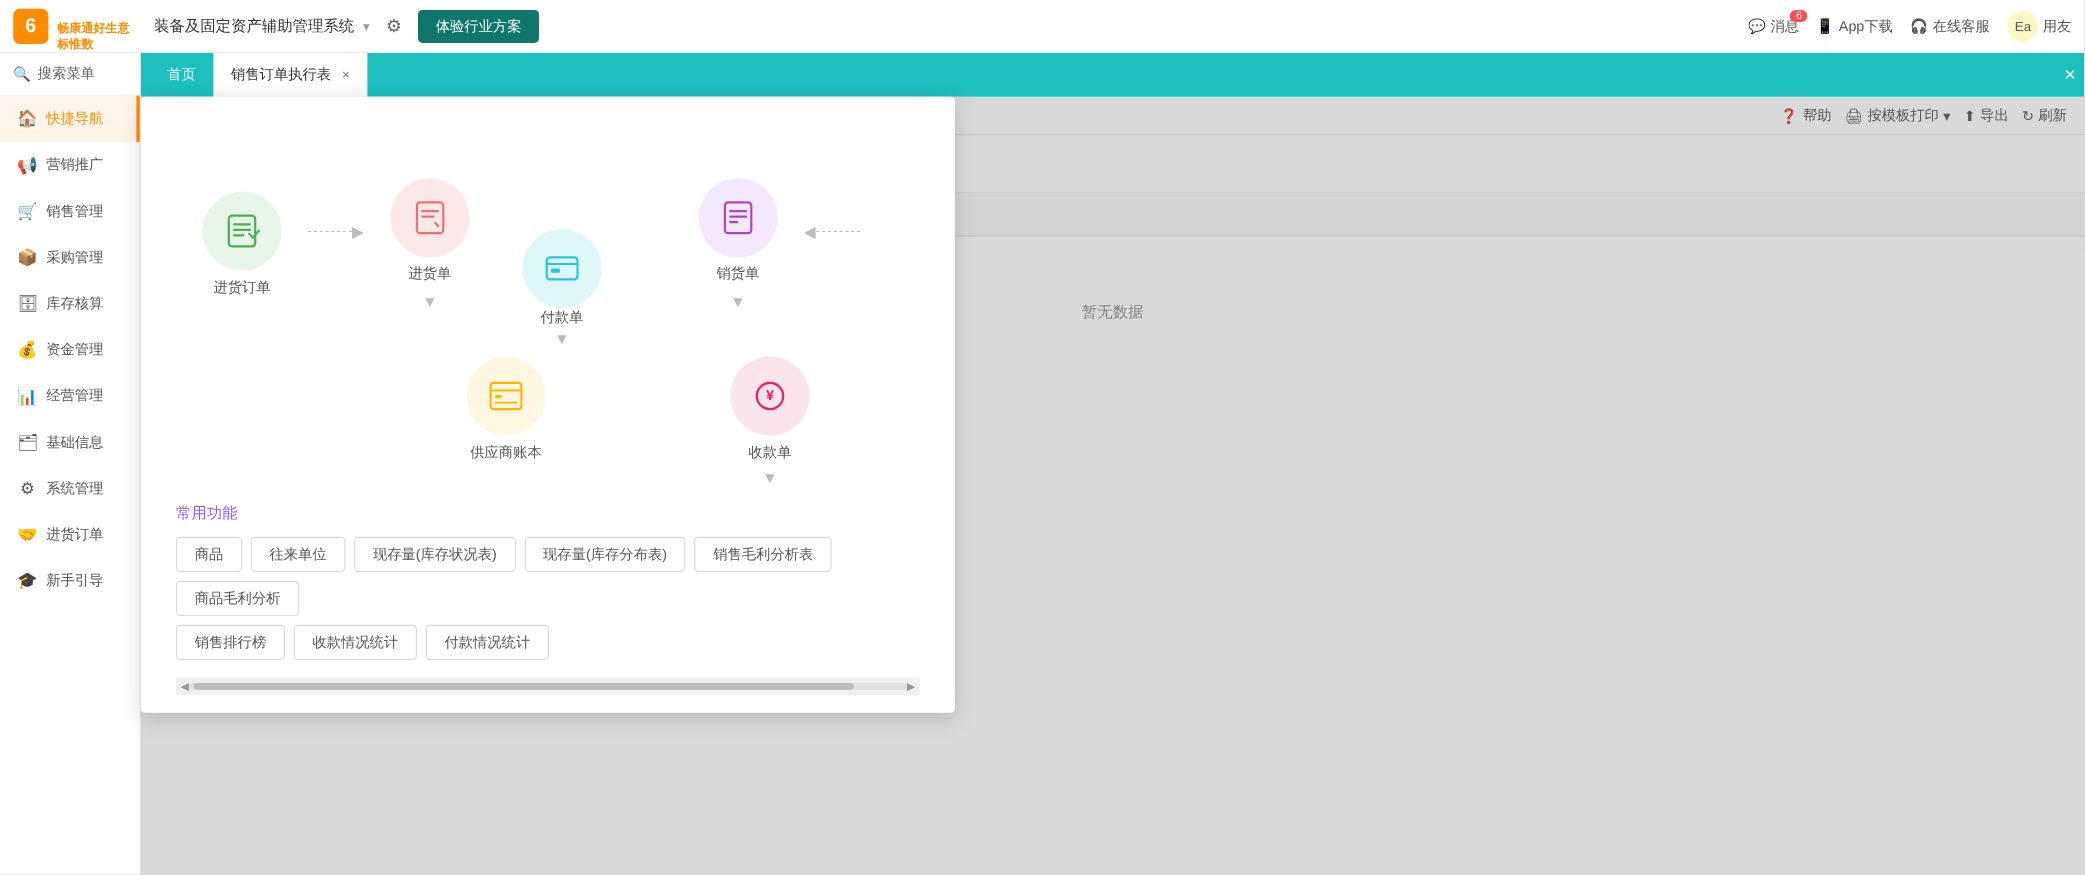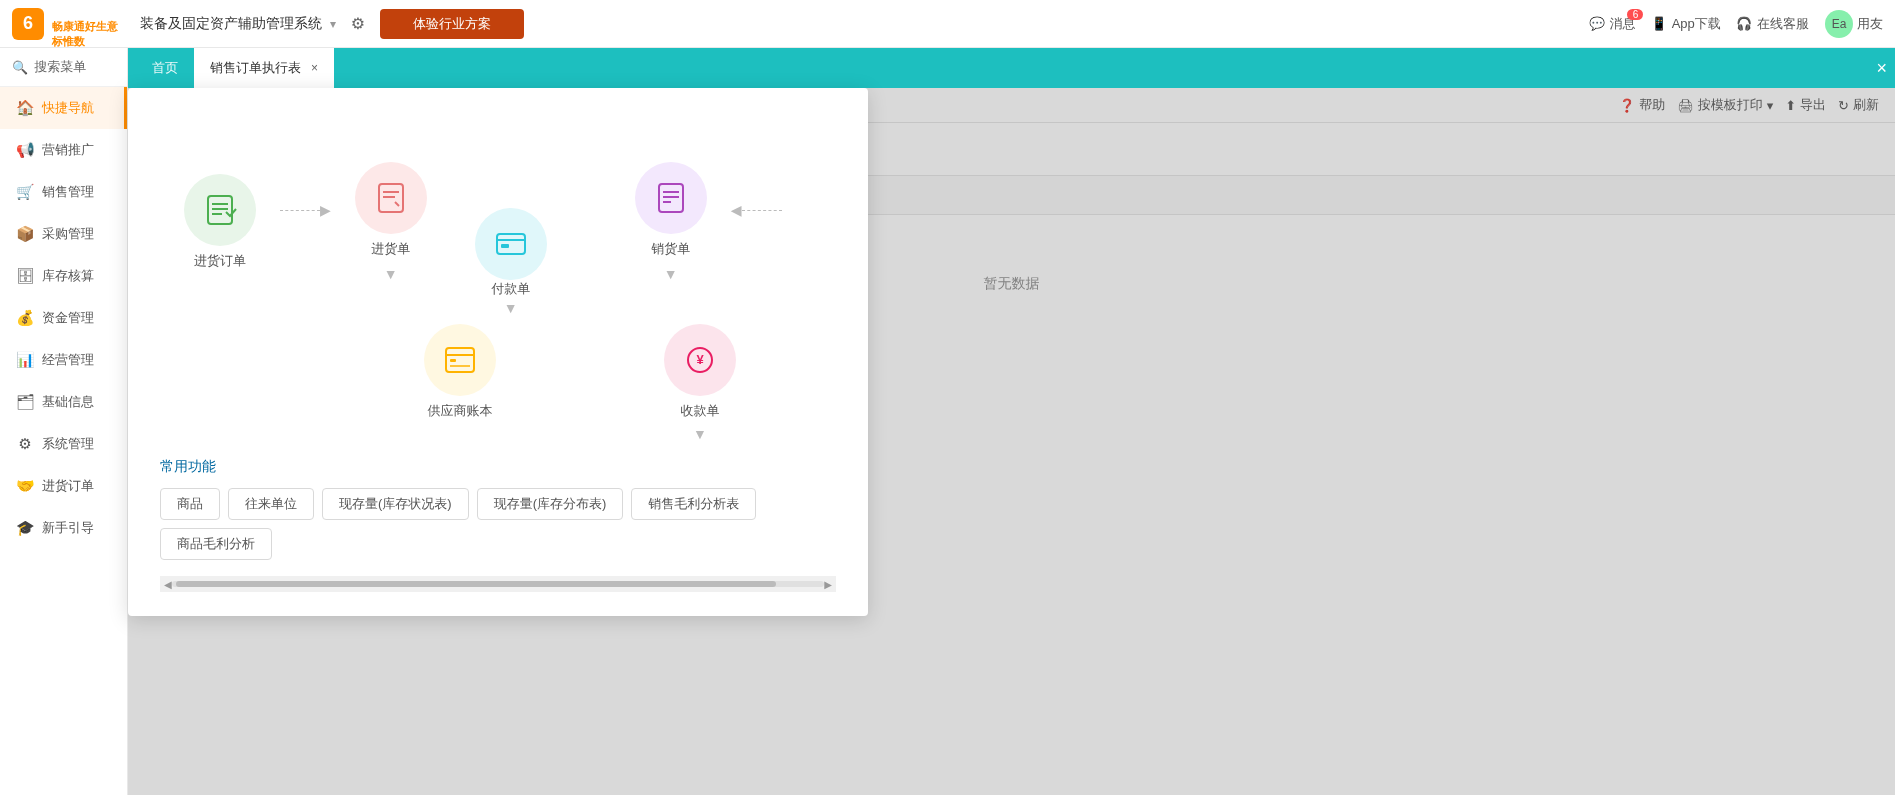--- a/index.html
+++ b/index.html
@@ -14,25 +14,25 @@
     .tab-bar { display: flex; align-items: center; background: #1dbfbf; height: 40px; padding: 0 8px; flex-shrink: 0; }
 
     
     .logo-area { display: flex; align-items: center; gap: 8px; width: 128px; flex-shrink: 0; }
     .logo-icon { width: 32px; height: 32px; background: #ff8c00; border-radius: 6px; display: flex; align-items: center; justify-content: center; color: white; font-size: 18px; font-weight: bold; }
     .logo-text { font-size: 11px; color: #ff8c00; font-weight: bold; line-height: 1.3; margin-top: 20px; }
     .system-title-area { display: flex; align-items: center; gap: 8px; flex: 1; }
     .system-title { font-size: 14px; color: #333; font-weight: 500; }
     .title-arrow { color: #999; font-size: 12px; }
     .gear-btn { width: 28px; height: 28px; display: flex; align-items: center; justify-content: center; cursor: pointer; color: #666; font-size: 16px; }
-    .experience-btn { background: #c2410c; color: white; border: none; padding: 6px 33px; border-radius: 4px; cursor: pointer; font-size: 13px; }
+    .experience-btn { background: #0f766e; color: white; border: none; padding: 6px 16px; border-radius: 4px; cursor: pointer; font-size: 13px; }
     .top-right { display: flex; align-items: center; gap: 16px; margin-left: auto; }
     .top-right-item { display: flex; align-items: center; gap: 4px; cursor: pointer; color: #555; font-size: 13px; position: relative; }
     .badge { background: #ff4d4f; color: white; border-radius: 10px; font-size: 10px; padding: 0 4px; position: absolute; top: -6px; right: -8px; min-width: 16px; text-align: center; }
-    .user-avatar { width: 28px; height: 28px; background: #86efac; border-radius: 50%; display: flex; align-items: center; justify-content: center; font-size: 12px; }
+    .user-avatar { width: 28px; height: 28px; background: #fef9c3; border-radius: 50%; display: flex; align-items: center; justify-content: center; font-size: 12px; }
 
     
     .search-menu { display: flex; align-items: center; gap: 6px; padding: 10px 12px; border-bottom: 1px solid #f0f0f0; cursor: pointer; color: #666; }
     .sidebar-item { display: flex; align-items: center; gap: 8px; padding: 12px 16px; cursor: pointer; color: #555; font-size: 13px; transition: background 0.2s; }
     .sidebar-item.active { background: #fff5eb; color: #ff8c00; border-right: 3px solid #ff8c00; }
     .sidebar-item .item-icon { font-size: 15px; width: 18px; text-align: center; }
 
     
     .tab-item { display: flex; align-items: center; gap: 6px; padding: 4px 16px; height: 52px; color: #fff; cursor: pointer; font-size: 13px; border-radius: 4px 4px 0 0; }
     .tab-item.home { background: transparent; opacity: 0.9; }
@@ -65,21 +65,21 @@
     .flow-circle.purple { background: #f3e8fd; }
     .flow-circle.orange { background: #fff3e0; }
     .flow-circle.teal { background: #e0f7fa; }
     .flow-circle.pink { background: #fce4ec; }
     .flow-circle.orange2 { background: #fff8e1; }
     .flow-circle.blue { background: #e3f2fd; }
     .flow-label { font-size: 13px; color: #555; text-align: center; }
 
     
     .common-functions { margin-top: 16px; }
-    .common-title { font-size: 14px; color: #0369a1; margin-bottom: 12px; font-weight: 500; }
+    .common-title { font-size: 14px; color: #8b5cf6; margin-bottom: 12px; font-weight: 500; }
     .func-buttons { display: flex; flex-wrap: wrap; gap: 8px; }
     .func-btn { border: 1px solid #d9d9d9; background: #fff; padding: 6px 16px; border-radius: 4px; cursor: pointer; font-size: 13px; color: #555; }
 
     
     .bottom-scrollbar { height: 16px; background: #f0f0f0; display: flex; align-items: center; padding: 0 4px; margin-top: 8px; }
     .scroll-track { flex: 1; background: #e0e0e0; border-radius: 4px; height: 6px; position: relative; }
     .scroll-thumb { width: 600px; height: 6px; background: #bbb; border-radius: 4px; position: absolute; left: 4px; }
     .scroll-arrow { color: #999; font-size: 10px; cursor: pointer; }
   </style>
 </head>
@@ -344,20 +344,25 @@
   <div class="common-functions">
     <div class="common-title">常用功能</div>
     <div class="func-buttons">
       <button class="func-btn">商品</button>
       <button class="func-btn">往来单位</button>
       <button class="func-btn">现存量(库存状况表)</button>
       <button class="func-btn">现存量(库存分布表)</button>
       <button class="func-btn">销售毛利分析表</button>
       <button class="func-btn">商品毛利分析</button>
     </div>
+    <div class="func-buttons" style="margin-top:8px;">
+      <button class="func-btn">销售排行榜</button>
+      <button class="func-btn">收款情况统计</button>
+      <button class="func-btn">付款情况统计</button>
+    </div>
   </div>
 
   <div class="bottom-scrollbar" style="margin-top:16px;">
     <span class="scroll-arrow">◀</span>
     <div class="scroll-track">
       <div class="scroll-thumb"></div>
     </div>
     <span class="scroll-arrow">▶</span>
   </div>
 </div>

